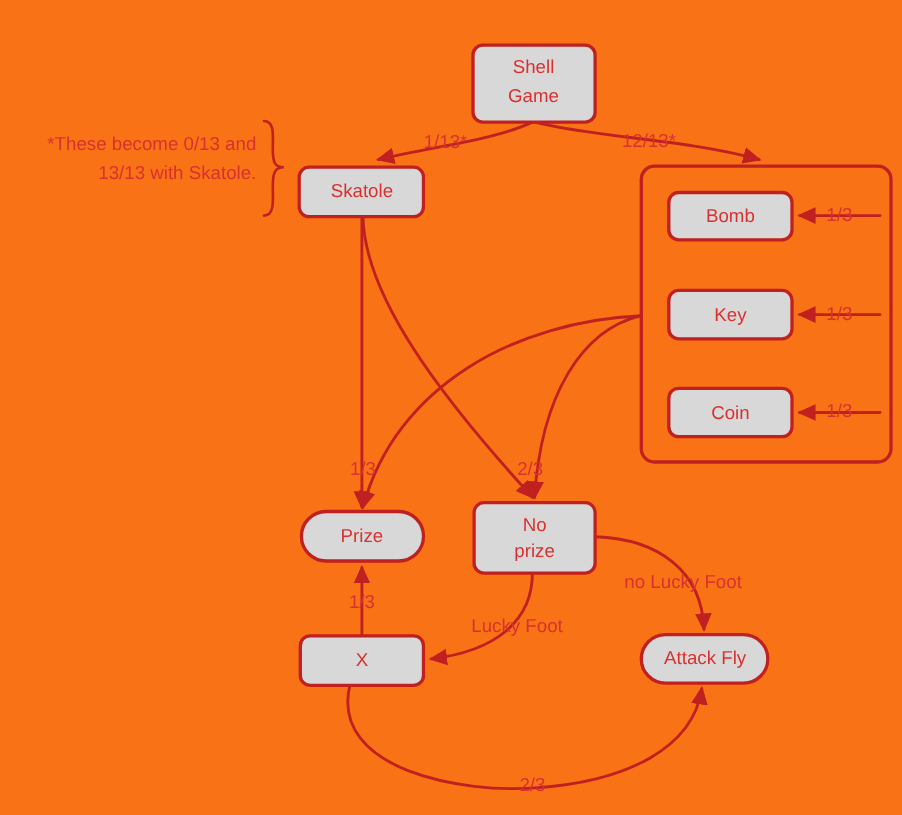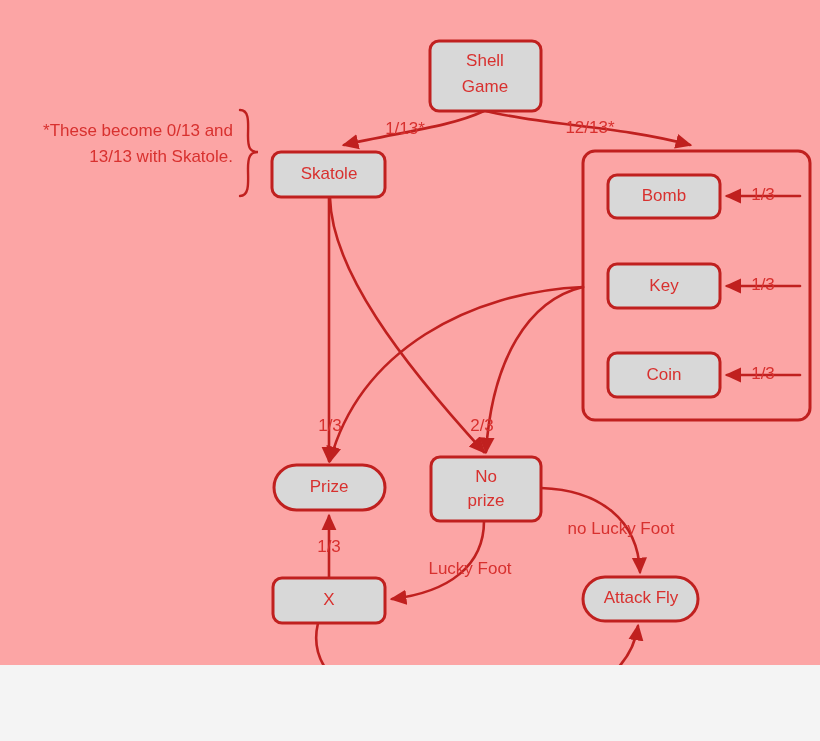--- a/index.html
+++ b/index.html
@@ -7,22 +7,22 @@
     margin: 0;
     padding: 0;
     background: #f4f4f4;
   }
   body {
     font-family: "Liberation Sans", sans-serif;
   }
   #canvas {
     position: relative;
     width: 820px;
-    height: 665px;
-    background: #fca5a5;
+    height: 741px;
+    background: #f97316;
     overflow: hidden;
   }
   #diagram-svg {
     position: absolute;
     top: 0;
     left: 0;
     width: 820px;
     height: 741px;
   }
   .node-rect {

